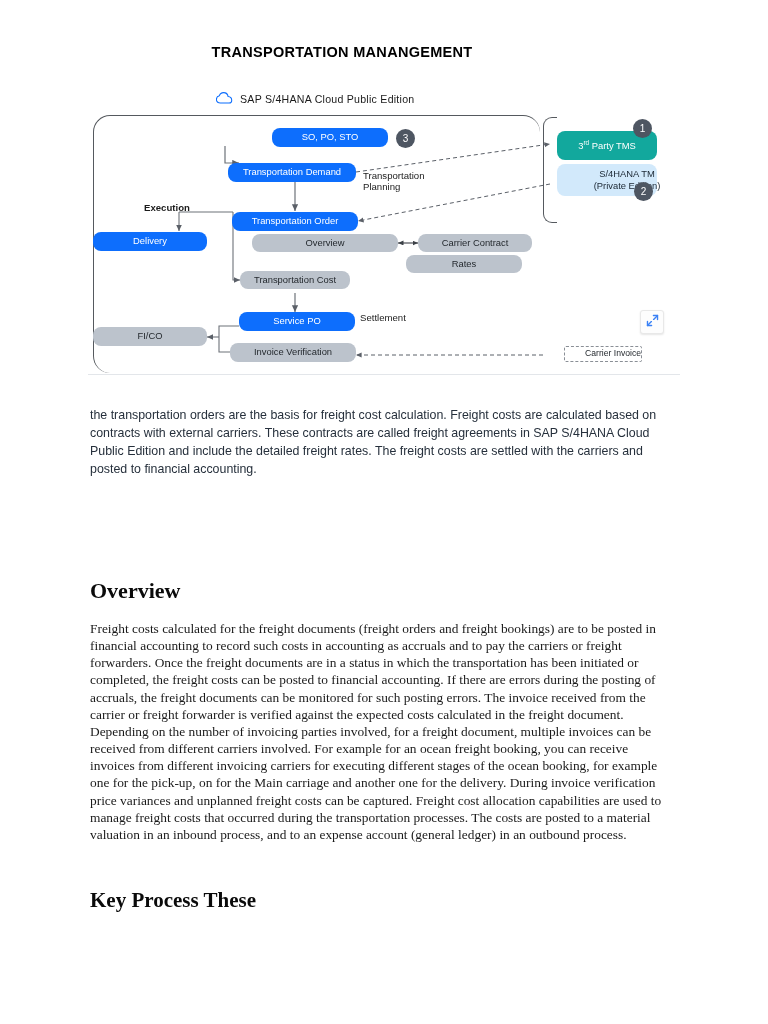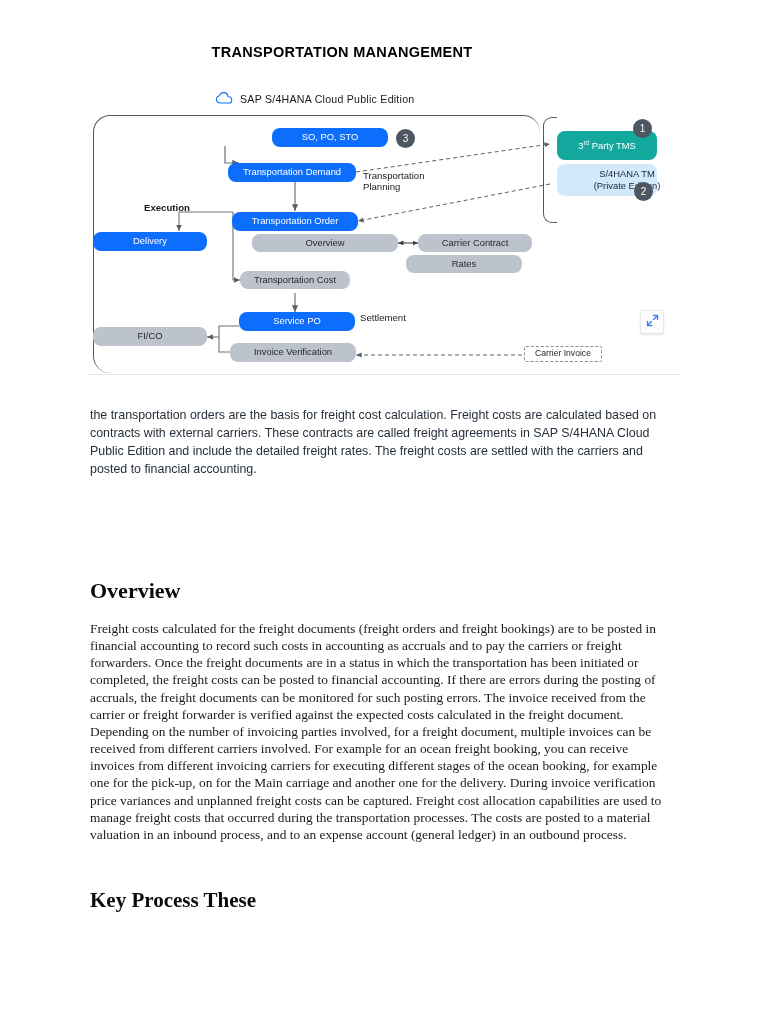--- a/index.html
+++ b/index.html
@@ -302,21 +302,21 @@
     </div>
 
     <div class="node gray" style="left:5px; top:243px; width:114px; height:19px;">
       <span>FI/CO</span>
     </div>
 
     <div class="node gray" style="left:142px; top:259px; width:126px; height:19px;">
       <span>Invoice Verification</span>
     </div>
 
-    <div class="node dashed-box" style="left:436px; top:262px; width:78px; height:16px;">
+    <div class="node dashed-box" style="left:476px; top:262px; width:78px; height:16px;justify-content:flex-end;">
       <span>Carrier Invoice</span>
     </div>
 
     <div class="node teal" style="left:469px; top:47px; width:100px; height:29px;">
       <span><span>3</span><span class="sup">rd</span><span> Party TMS</span></span>
     </div>
 
     <div class="node lblue" style="left:469px; top:80px; width:100px; height:32px; flex-direction:column; gap:1px;padding-left:40px;">
       <span>S/4HANA TM</span>
       <span>(Private Edition)</span>

